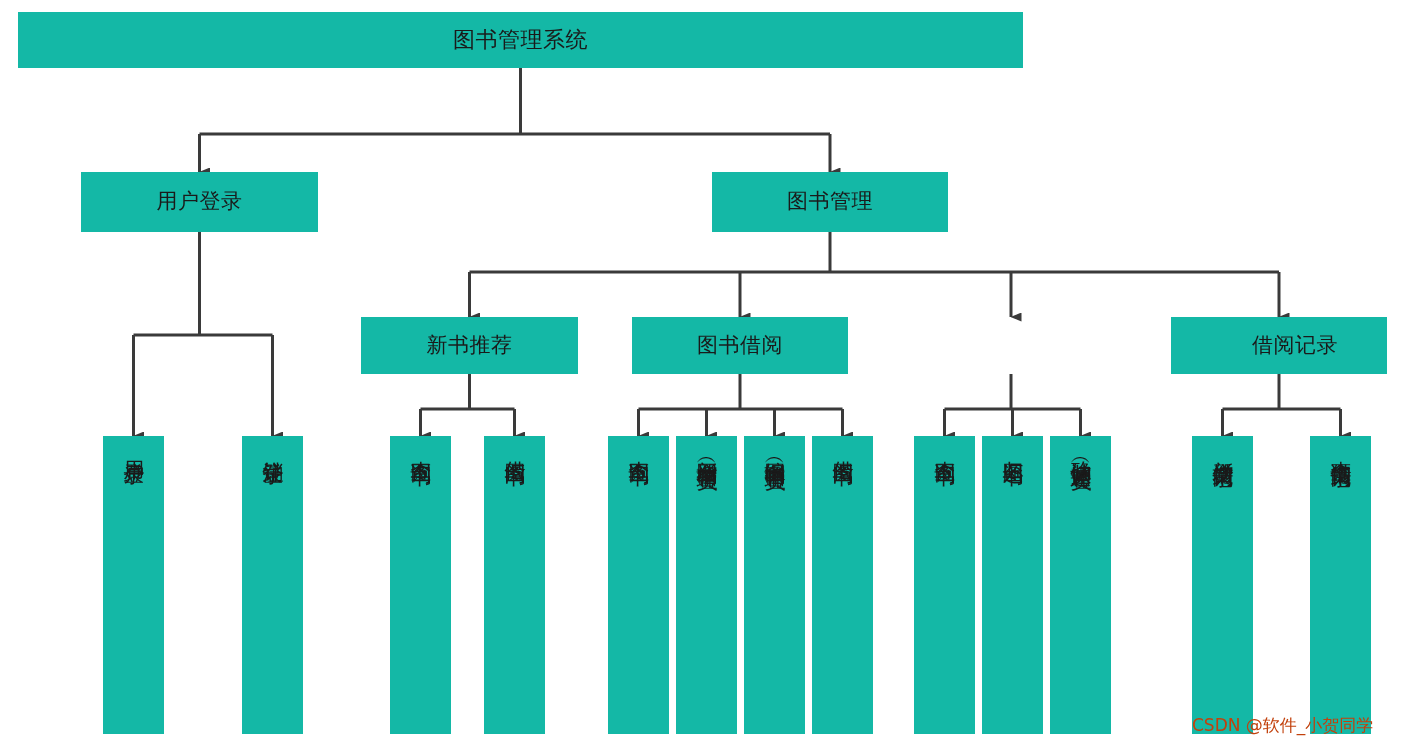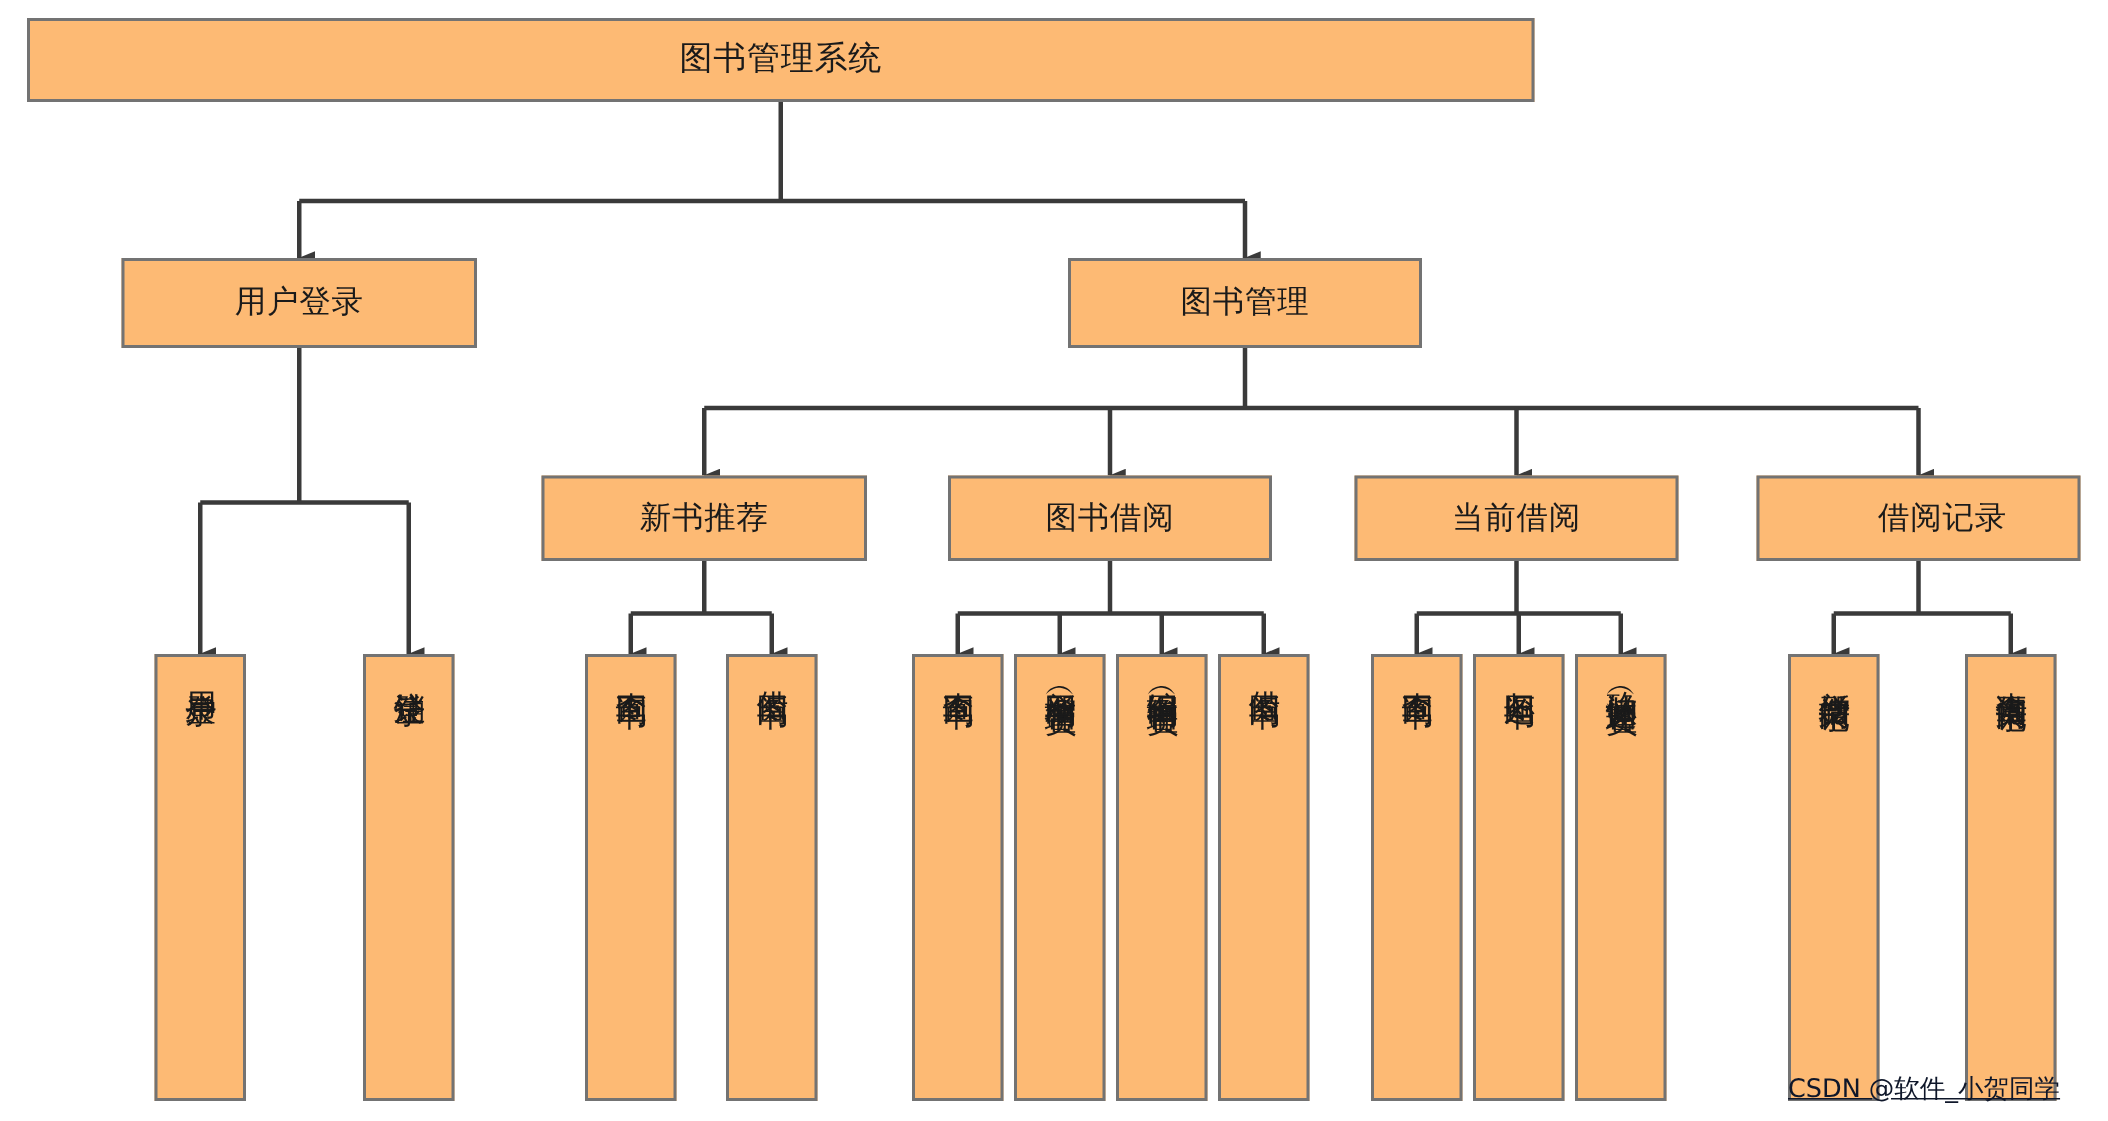--- a/index.html
+++ b/index.html
@@ -21,22 +21,22 @@
   svg.diagram-canvas {
     position: absolute;
     left: 0;
     top: 0;
     width: 1405px;
     height: 747px;
   }
   .node-box {
     position: absolute;
     box-sizing: border-box;
-    background: #fdba74;
-    border: 2px solid #737373;
+    background: #14b8a6;
+    border: 2px solid #14b8a6;
     display: flex;
     align-items: center;
     justify-content: center;
     overflow: hidden;
   }
   .node-label {
     font-family: "DejaVu Sans", "Liberation Sans", sans-serif;
     color: #1a1a1a;
     line-height: 1.22;
     text-align: center;
@@ -60,24 +60,23 @@
     font-size: 21px;
     letter-spacing: 1.5px;
     line-height: 1;
   }
   .watermark {
     position: absolute;
     left: 1192px;
     top: 714px;
     font-family: "DejaVu Sans", "Liberation Sans", sans-serif;
     font-size: 17px;
-    color: #0f172a;
+    color: #c2410c;
     white-space: pre;
     pointer-events: none;
-    text-decoration: underline;
   }
 </style>
 </head>
 <body>
 
 <div id="diagram-root">
 
   <svg class="diagram-canvas" viewBox="0 0 1405 747" preserveAspectRatio="none" aria-hidden="true">
     <defs>
       <marker id="arrowhead" markerWidth="9" markerHeight="11" refX="4.5" refY="10.5" orient="auto" markerUnits="userSpaceOnUse">
@@ -131,23 +130,20 @@
   <div class="node-box level1 horizontal" style="left: 712px; top: 172px; width: 236px; height: 60px;">
     <span class="node-label">图书管理</span>
   </div>
 
   <div class="node-box level2 horizontal" style="left: 632px; top: 317px; width: 216px; height: 57px;">
     <span class="node-label">图书借阅</span>
   </div>
   <div class="node-box level2 horizontal" style="left: 361px; top: 317px; width: 217px; height: 57px;">
     <span class="node-label">新书推荐</span>
   </div>
-  <div class="node-box level2 horizontal" style="left: 903px; top: 317px; width: 216px; height: 57px;">
-    <span class="node-label">当前借阅</span>
-  </div>
   <div class="node-box level2 horizontal" style="left: 1171px; top: 317px; width: 216px; height: 57px; padding-left: 32px;">
     <span class="node-label">借阅记录</span>
   </div>
 
   <div class="node-box level3 vertical" style="left: 103px; top: 436px; width: 61px; height: 298px;">
     <span class="node-label">用户登录</span>
   </div>
   <div class="node-box level3 vertical" style="left: 242px; top: 436px; width: 61px; height: 298px;">
     <span class="node-label">注销登录</span>
   </div>

